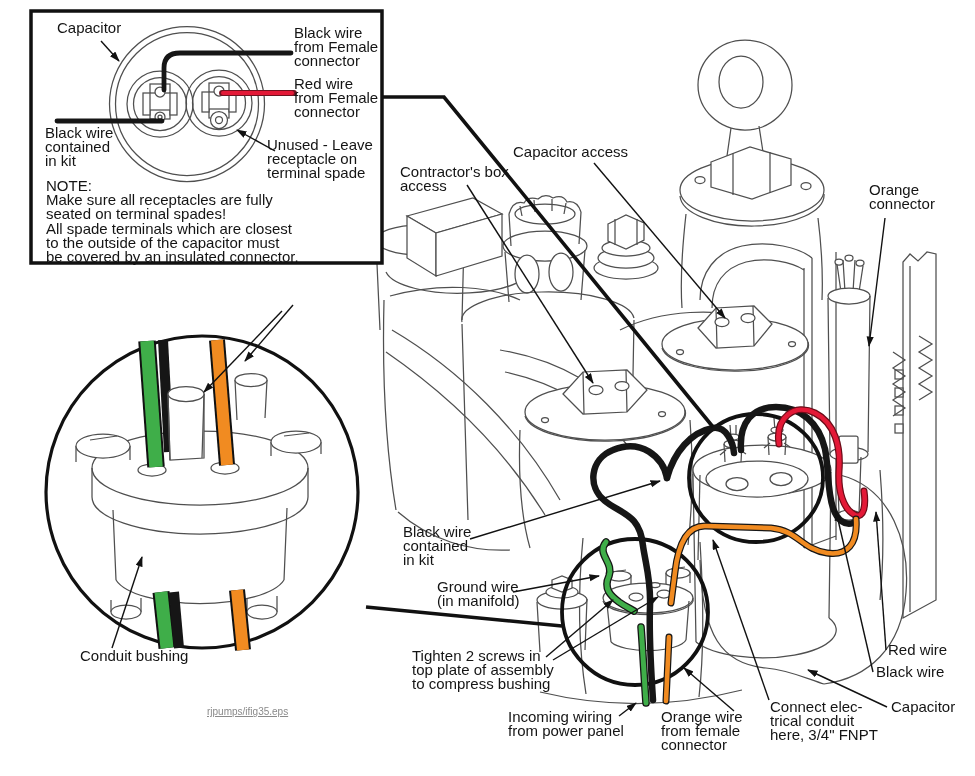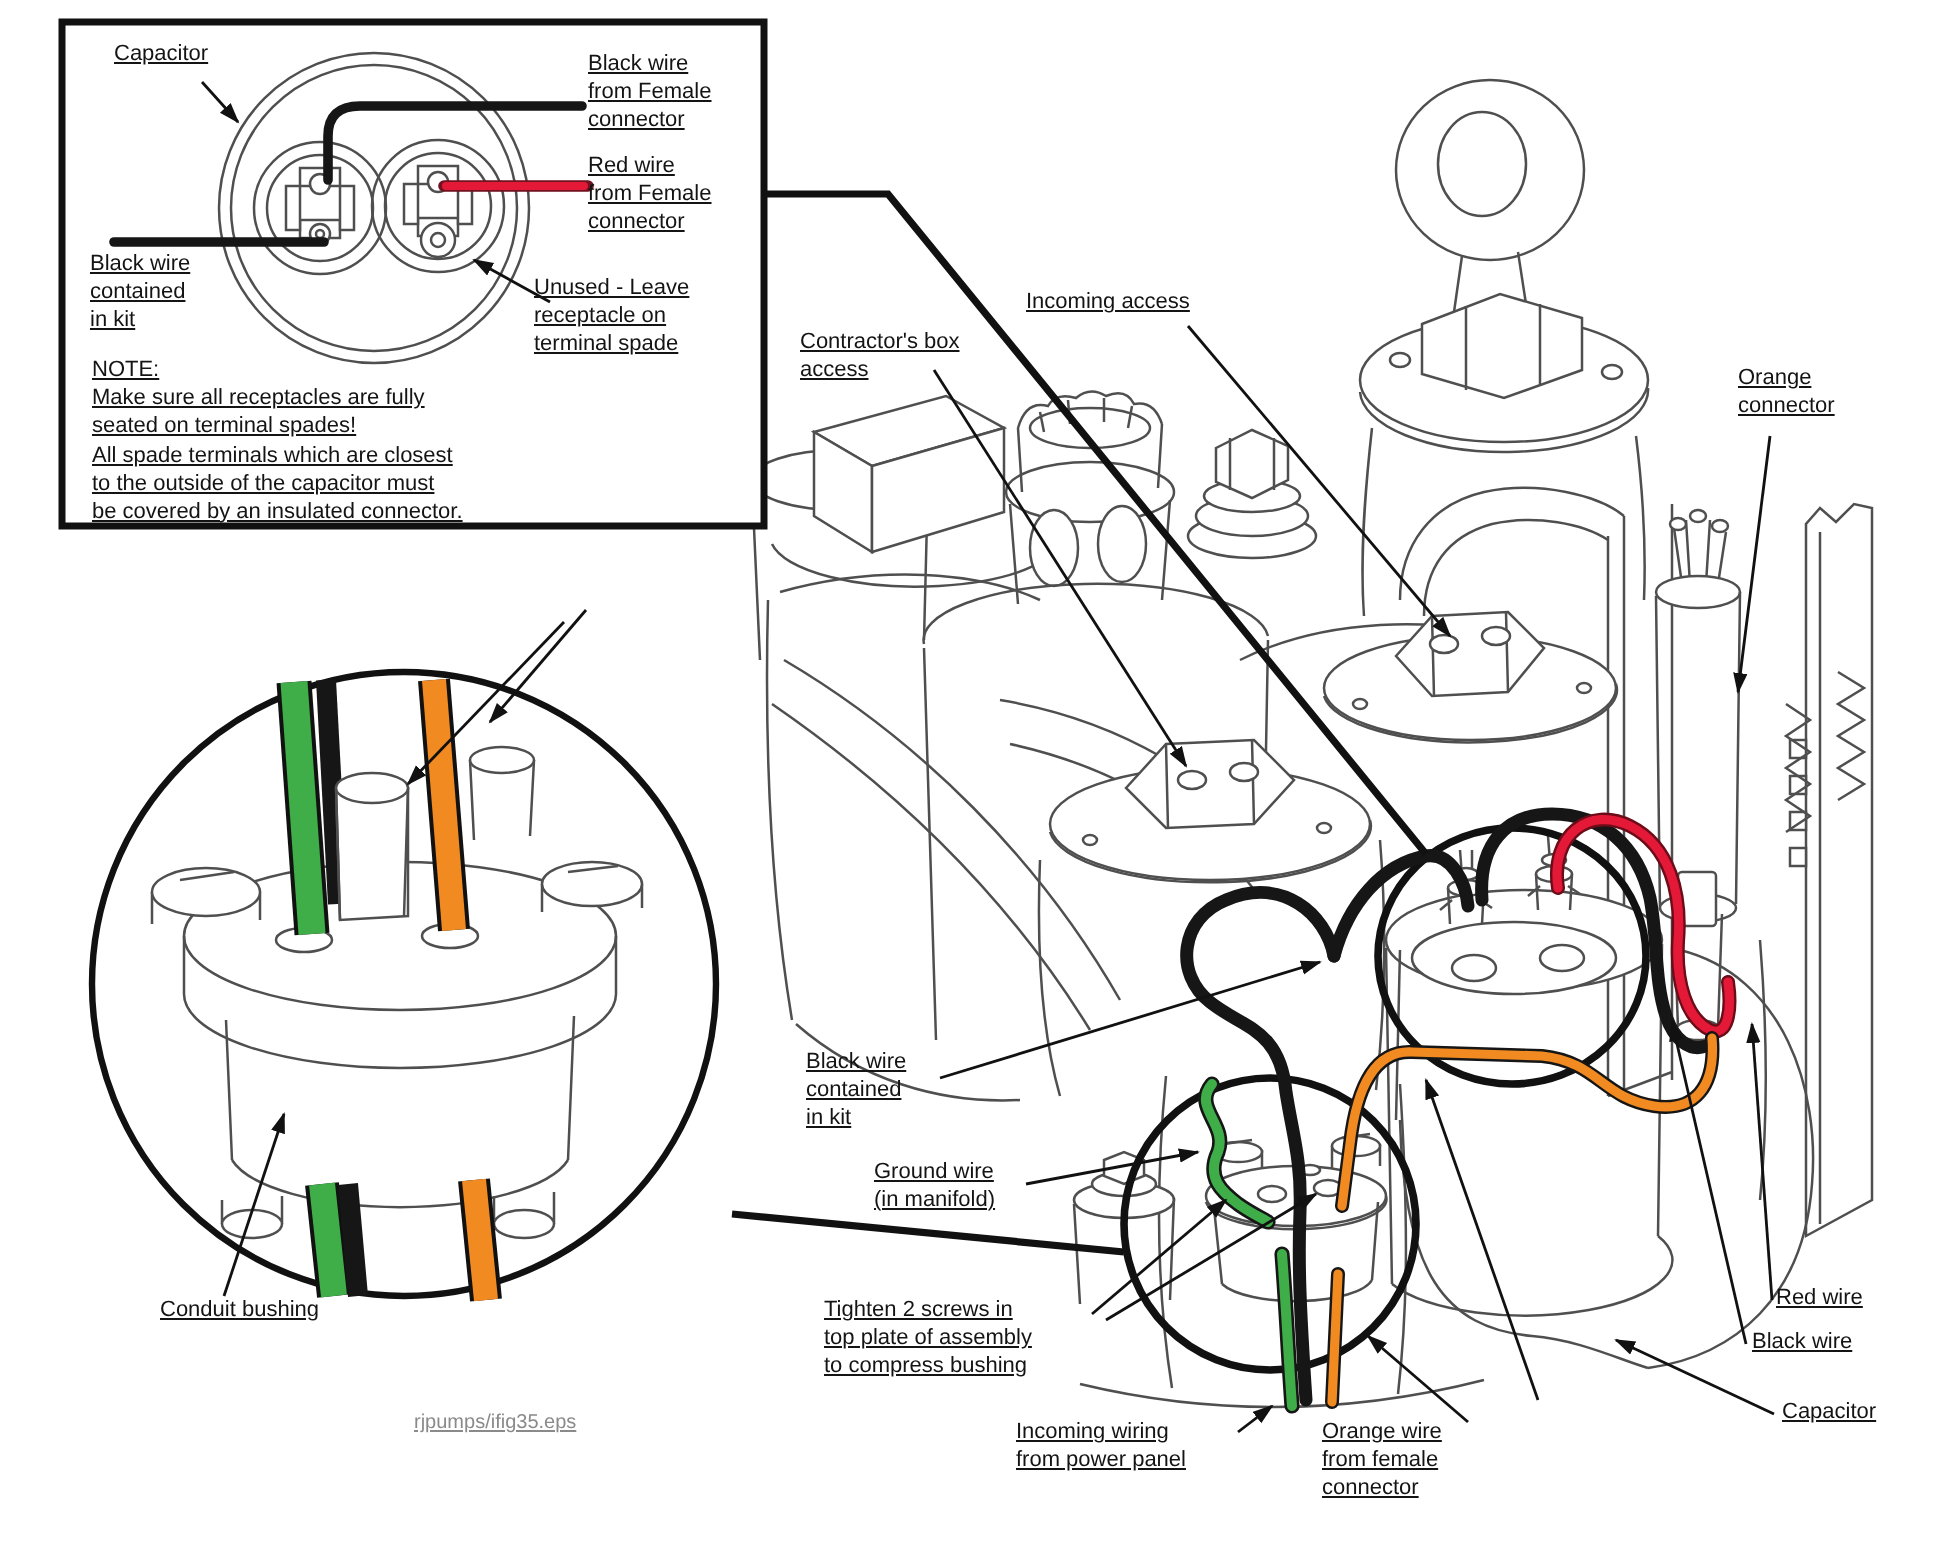--- a/index.html
+++ b/index.html
@@ -1,20 +1,20 @@
 <!DOCTYPE html>
 <html><head>
 <meta charset="utf-8">
 <style>
   html,body{margin:0;padding:0;background:#fff;}
   #stage{position:relative;width:975px;height:776px;background:#fff;overflow:hidden;
          font-family:"Liberation Sans",sans-serif;}
   #art{position:absolute;left:0;top:0;}
-  .lbl{position:absolute;font-size:11px;line-height:13.9px;color:#141414;
-       white-space:pre-line;letter-spacing:0;text-decoration:underline;}
+  .lbl{position:absolute;font-size:15px;line-height:13.9px;color:#141414;
+       white-space:pre-line;letter-spacing:0;}
   .lbl-small{position:absolute;font-size:10px;color:#8a8a8a;letter-spacing:0;text-decoration:underline;}
   .art-thin{stroke:#4f4f4f;stroke-width:1.25;fill:none;}
   .art-fill{stroke:#4f4f4f;stroke-width:1.25;fill:#fff;}
   .hl{stroke:#111;fill:none;}
   .leader{stroke:#111;stroke-width:1.4;fill:none;}
 </style>
 </head>
 <body>
 
 <div id="stage">
@@ -304,35 +304,38 @@
 to the outside of the capacitor must
 be covered by an insulated connector.</div>
 <div class="lbl" style="left:46px;top:179px">NOTE:
 Make sure all receptacles are fully
 seated on terminal spades!</div>
 
 <div class="lbl" style="left:80px;top:649px">Conduit bushing</div>
 
 <div class="lbl" style="left:400px;top:165px">Contractor's box
 access</div>
-<div class="lbl" style="left:513px;top:145px">Incoming access</div>
+<div class="lbl" style="left:513px;top:145px">Capacitor access</div>
 <div class="lbl" style="left:869px;top:183px">Orange
 connector</div>
 <div class="lbl" style="left:403px;top:525px">Black wire
 contained
 in kit</div>
 <div class="lbl" style="left:437px;top:580px">Ground wire
 (in manifold)</div>
 <div class="lbl" style="left:412px;top:649px">Tighten 2 screws in
 top plate of assembly
 to compress bushing</div>
 <div class="lbl" style="left:508px;top:710px">Incoming wiring
 from power panel</div>
 <div class="lbl" style="left:661px;top:710px">Orange wire
 from female
 connector</div>
+<div class="lbl" style="left:770px;top:700px">Connect elec-
+trical conduit
+here, 3/4" FNPT</div>
 <div class="lbl" style="left:888px;top:643px">Red wire</div>
 <div class="lbl" style="left:876px;top:665px">Black wire</div>
 <div class="lbl" style="left:891px;top:700px">Capacitor</div>
 
 <div class="lbl-small" style="left:207px;top:706px">rjpumps/ifig35.eps</div>
 
 </div>
 
 </body></html>

